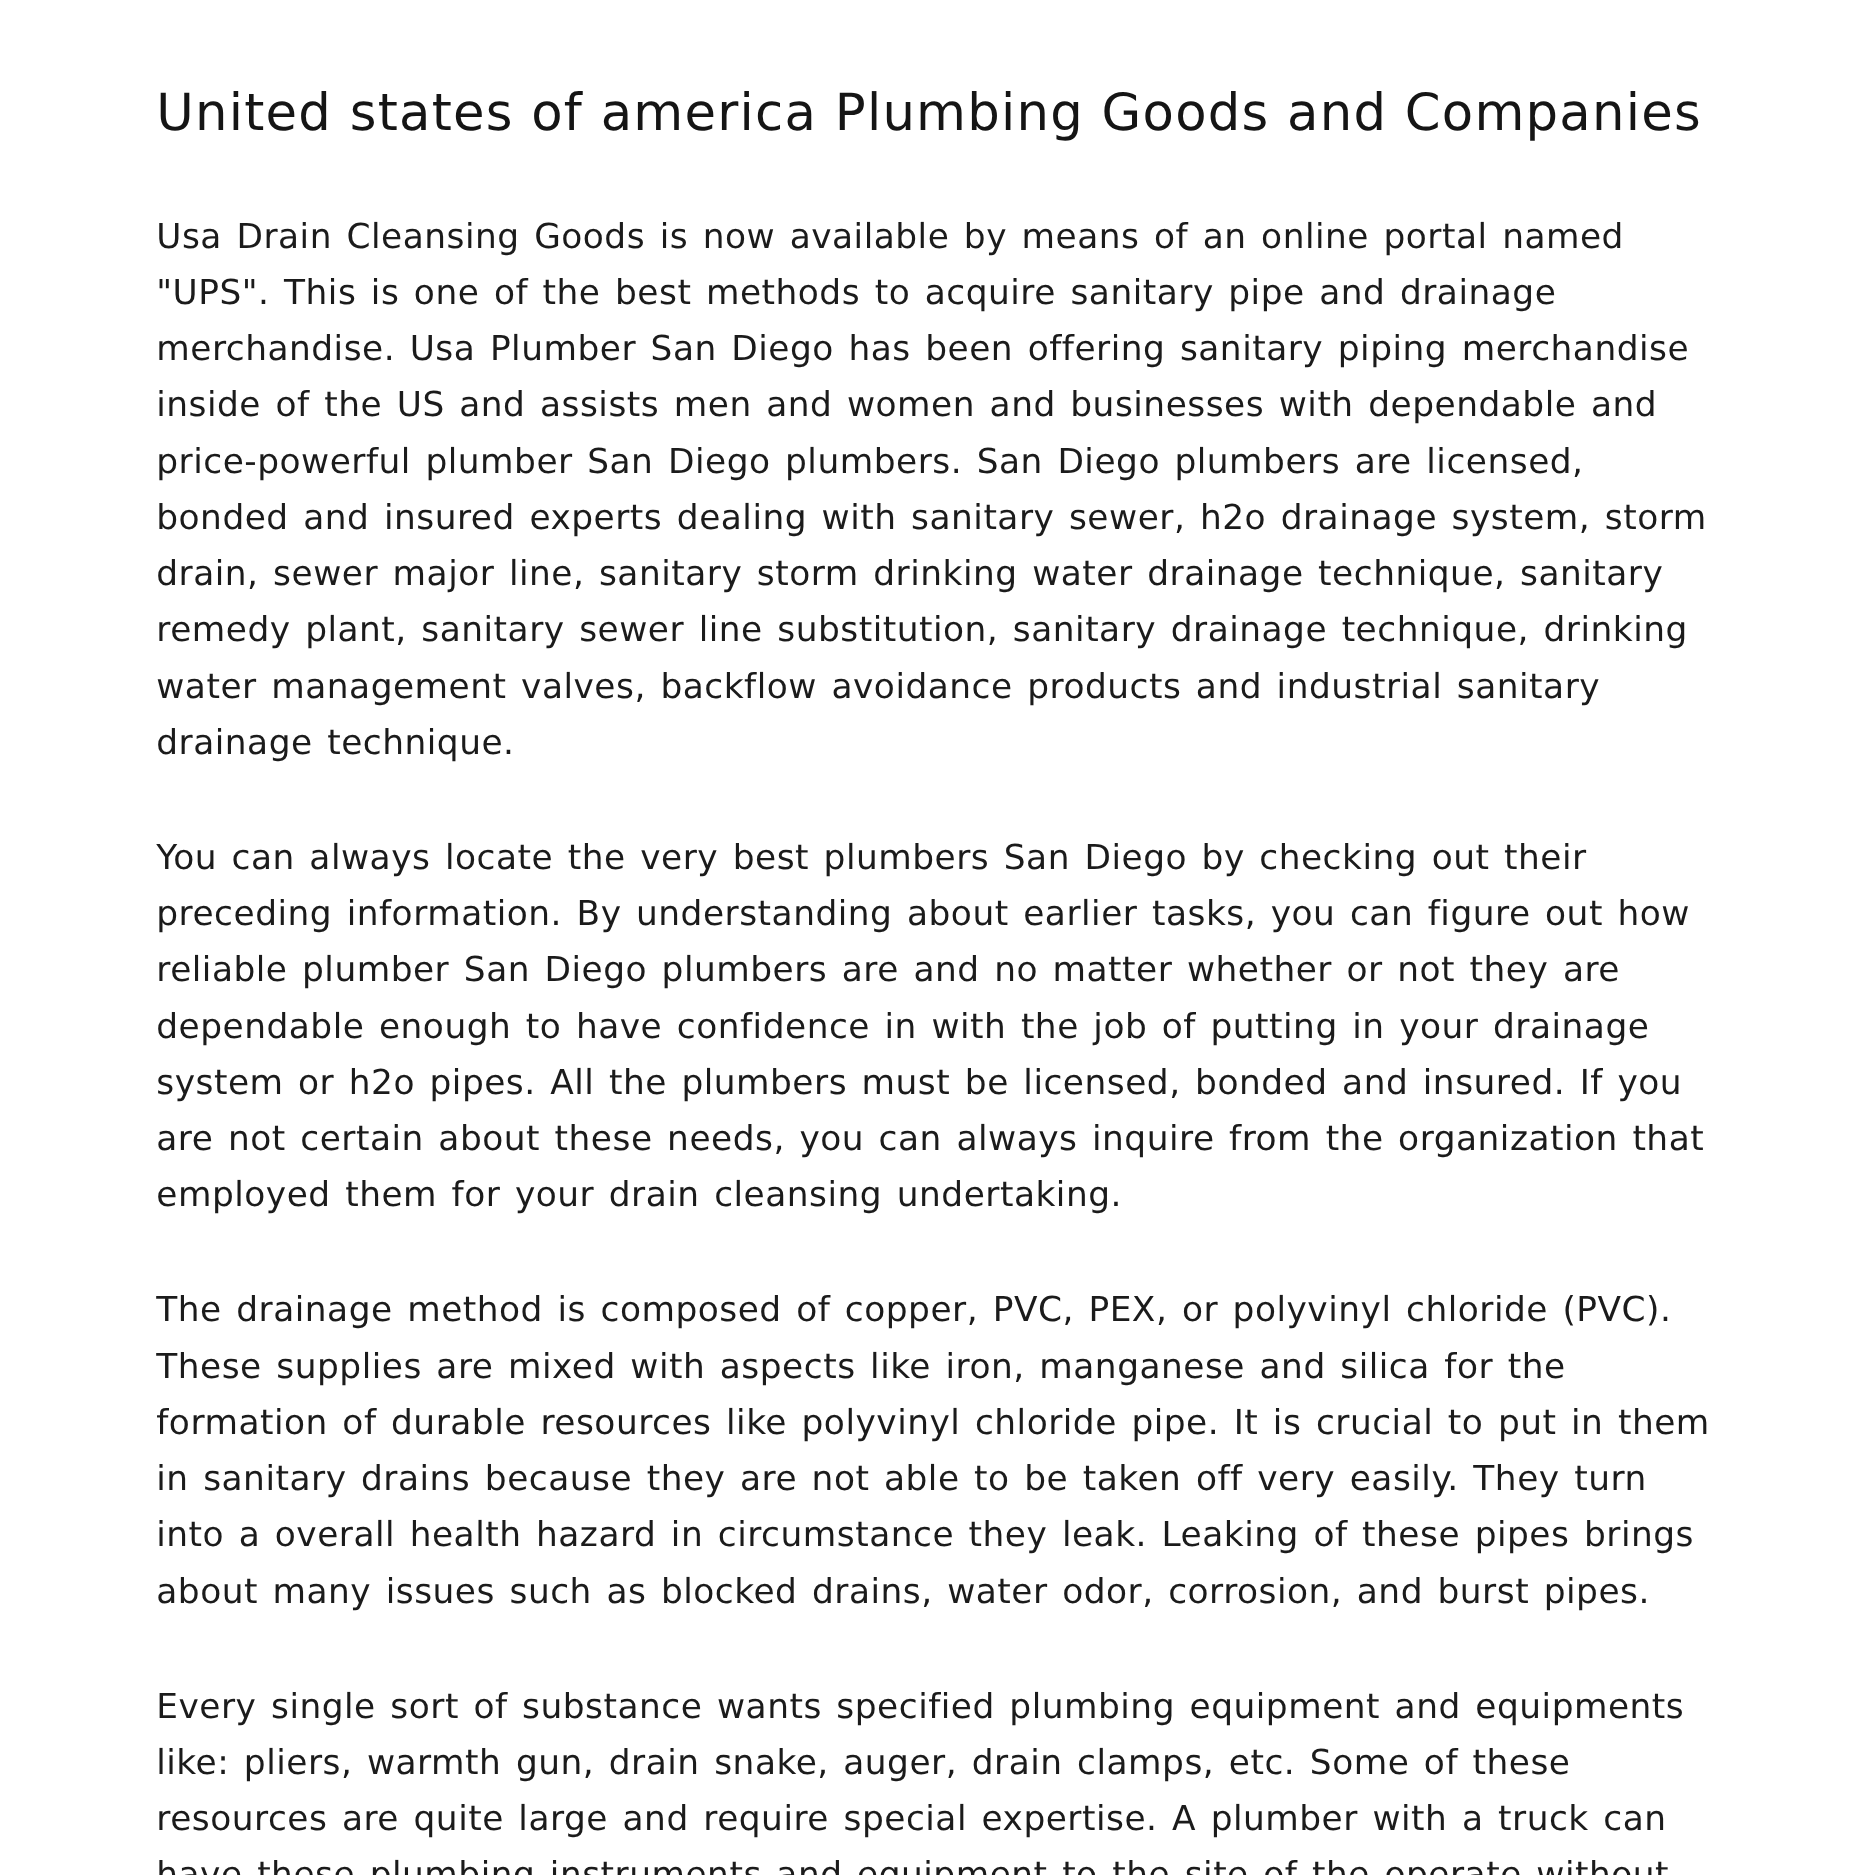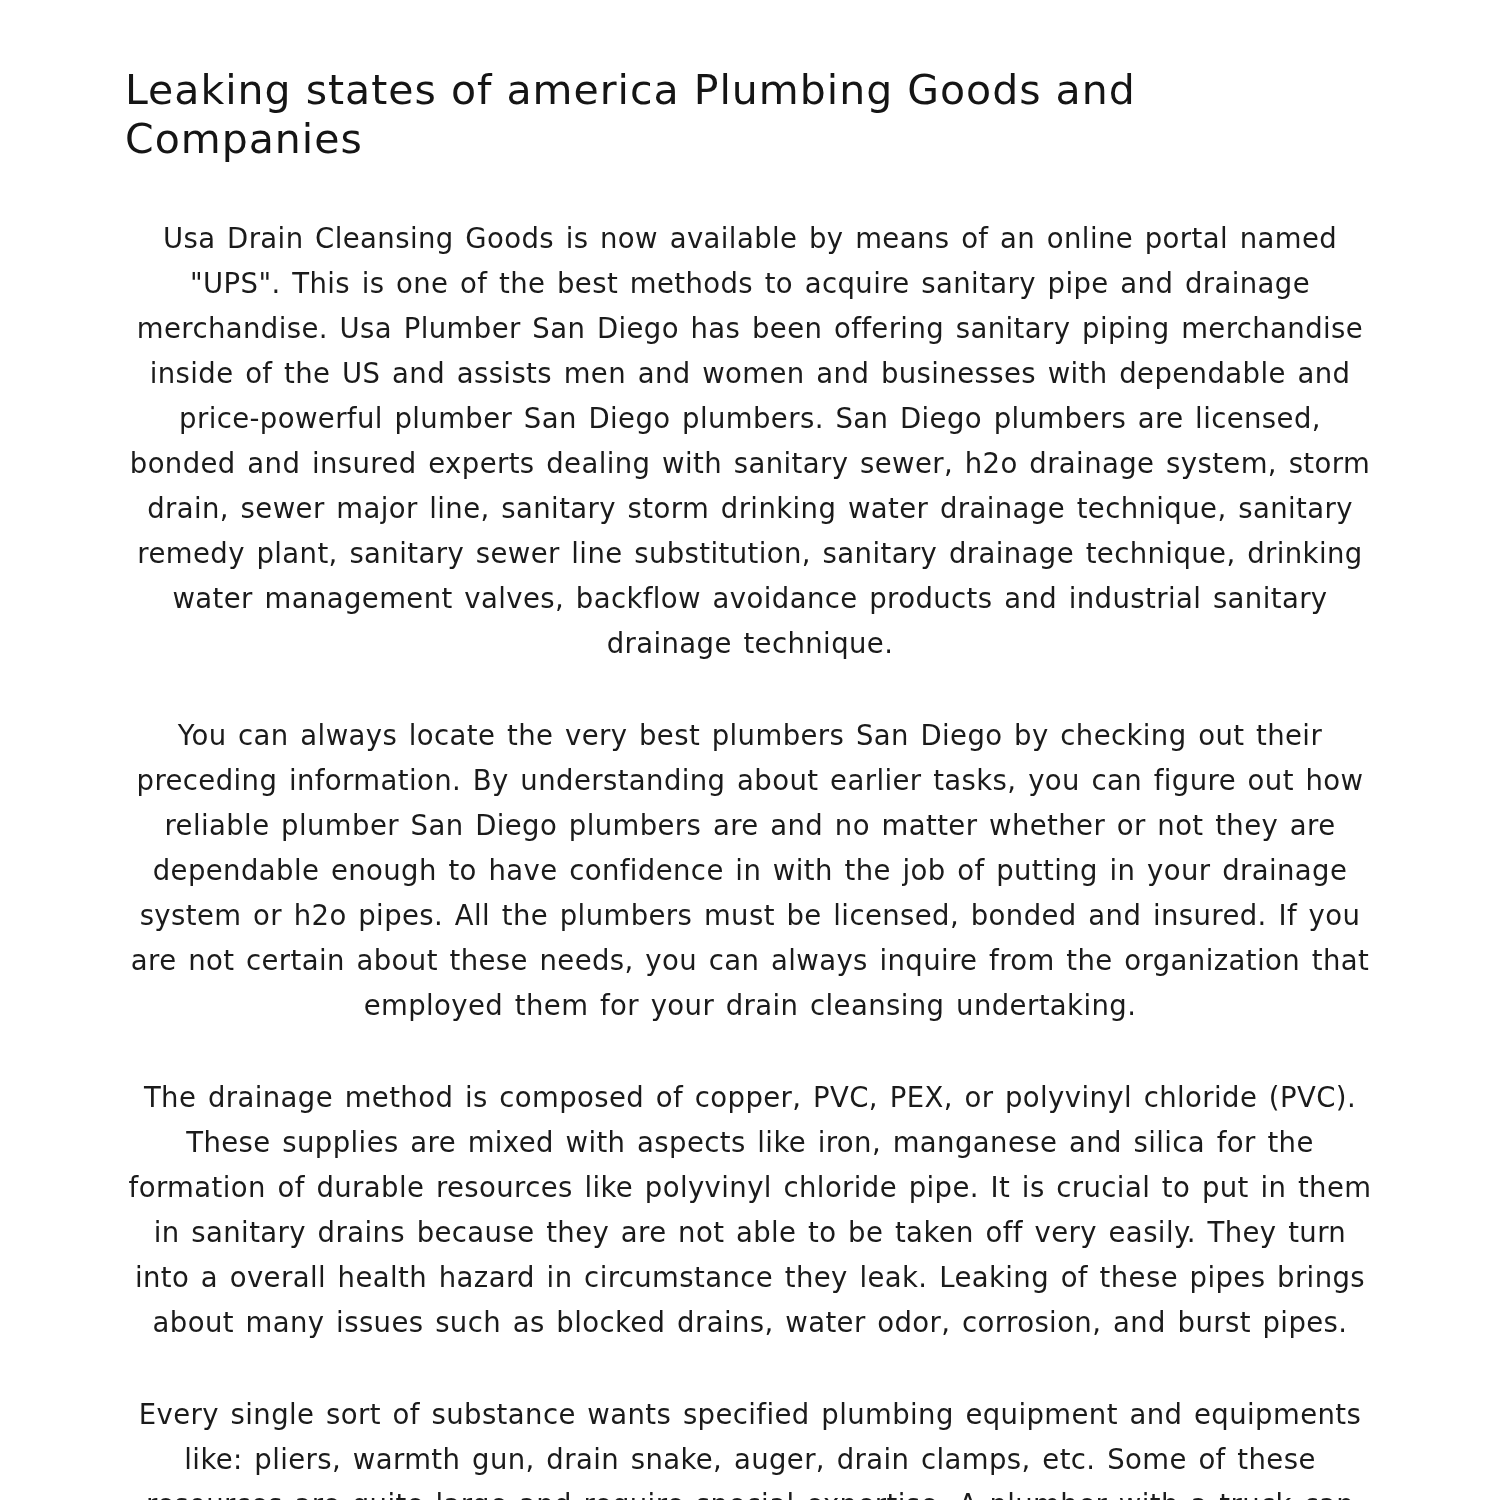--- a/index.html
+++ b/index.html
@@ -29,29 +29,29 @@
     color: #151515;
   }
 
   .doc-body p {
     font-size: 27.5px;
     line-height: 45px;
     letter-spacing: 0.4px;
     word-spacing: 2.5px;
     margin-bottom: 47px;
     max-width: 1252px;
-    text-align: center;
+    text-align: left;
     color: #1b1b1b;
   }
 </style>
 </head>
 <body>
 
 <div class="page">
-  <h1 class="doc-title">Leaking states of america Plumbing Goods and Companies</h1>
+  <h1 class="doc-title">United states of america Plumbing Goods and Companies</h1>
 
   <div class="doc-body">
     <p>Usa Drain Cleansing Goods is now available by means of an online portal named "UPS". This is one of the best methods to acquire sanitary pipe and drainage merchandise. Usa Plumber San Diego has been offering sanitary piping merchandise inside of the US and assists men and women and businesses with dependable and price-powerful plumber San Diego plumbers. San Diego plumbers are licensed, bonded and insured experts dealing with sanitary sewer, h2o drainage system, storm drain, sewer major line, sanitary storm drinking water drainage technique, sanitary remedy plant, sanitary sewer line substitution, sanitary drainage technique, drinking water management valves, backflow avoidance products and industrial sanitary drainage technique.</p>
     <p>You can always locate the very best plumbers San Diego by checking out their preceding information. By understanding about earlier tasks, you can figure out how reliable plumber San Diego plumbers are and no matter whether or not they are dependable enough to have confidence in with the job of putting in your drainage system or h2o pipes. All the plumbers must be licensed, bonded and insured. If you are not certain about these needs, you can always inquire from the organization that employed them for your drain cleansing undertaking.</p>
     <p>The drainage method is composed of copper, PVC, PEX, or polyvinyl chloride (PVC). These supplies are mixed with aspects like iron, manganese and silica for the formation of durable resources like polyvinyl chloride pipe. It is crucial to put in them in sanitary drains because they are not able to be taken off very easily. They turn into a overall health hazard in circumstance they leak. Leaking of these pipes brings about many issues such as blocked drains, water odor, corrosion, and burst pipes.</p>
     <p>Every single sort of substance wants specified plumbing equipment and equipments like: pliers, warmth gun, drain snake, auger, drain clamps, etc. Some of these resources are quite large and require special expertise. A plumber with a truck can have these plumbing instruments and equipment to the site of the operate without any trouble. This saves time and makes it possible for the plumber to carry out responsibilities more correctly.</p>
   </div>
 </div>
 
 </body></html>

